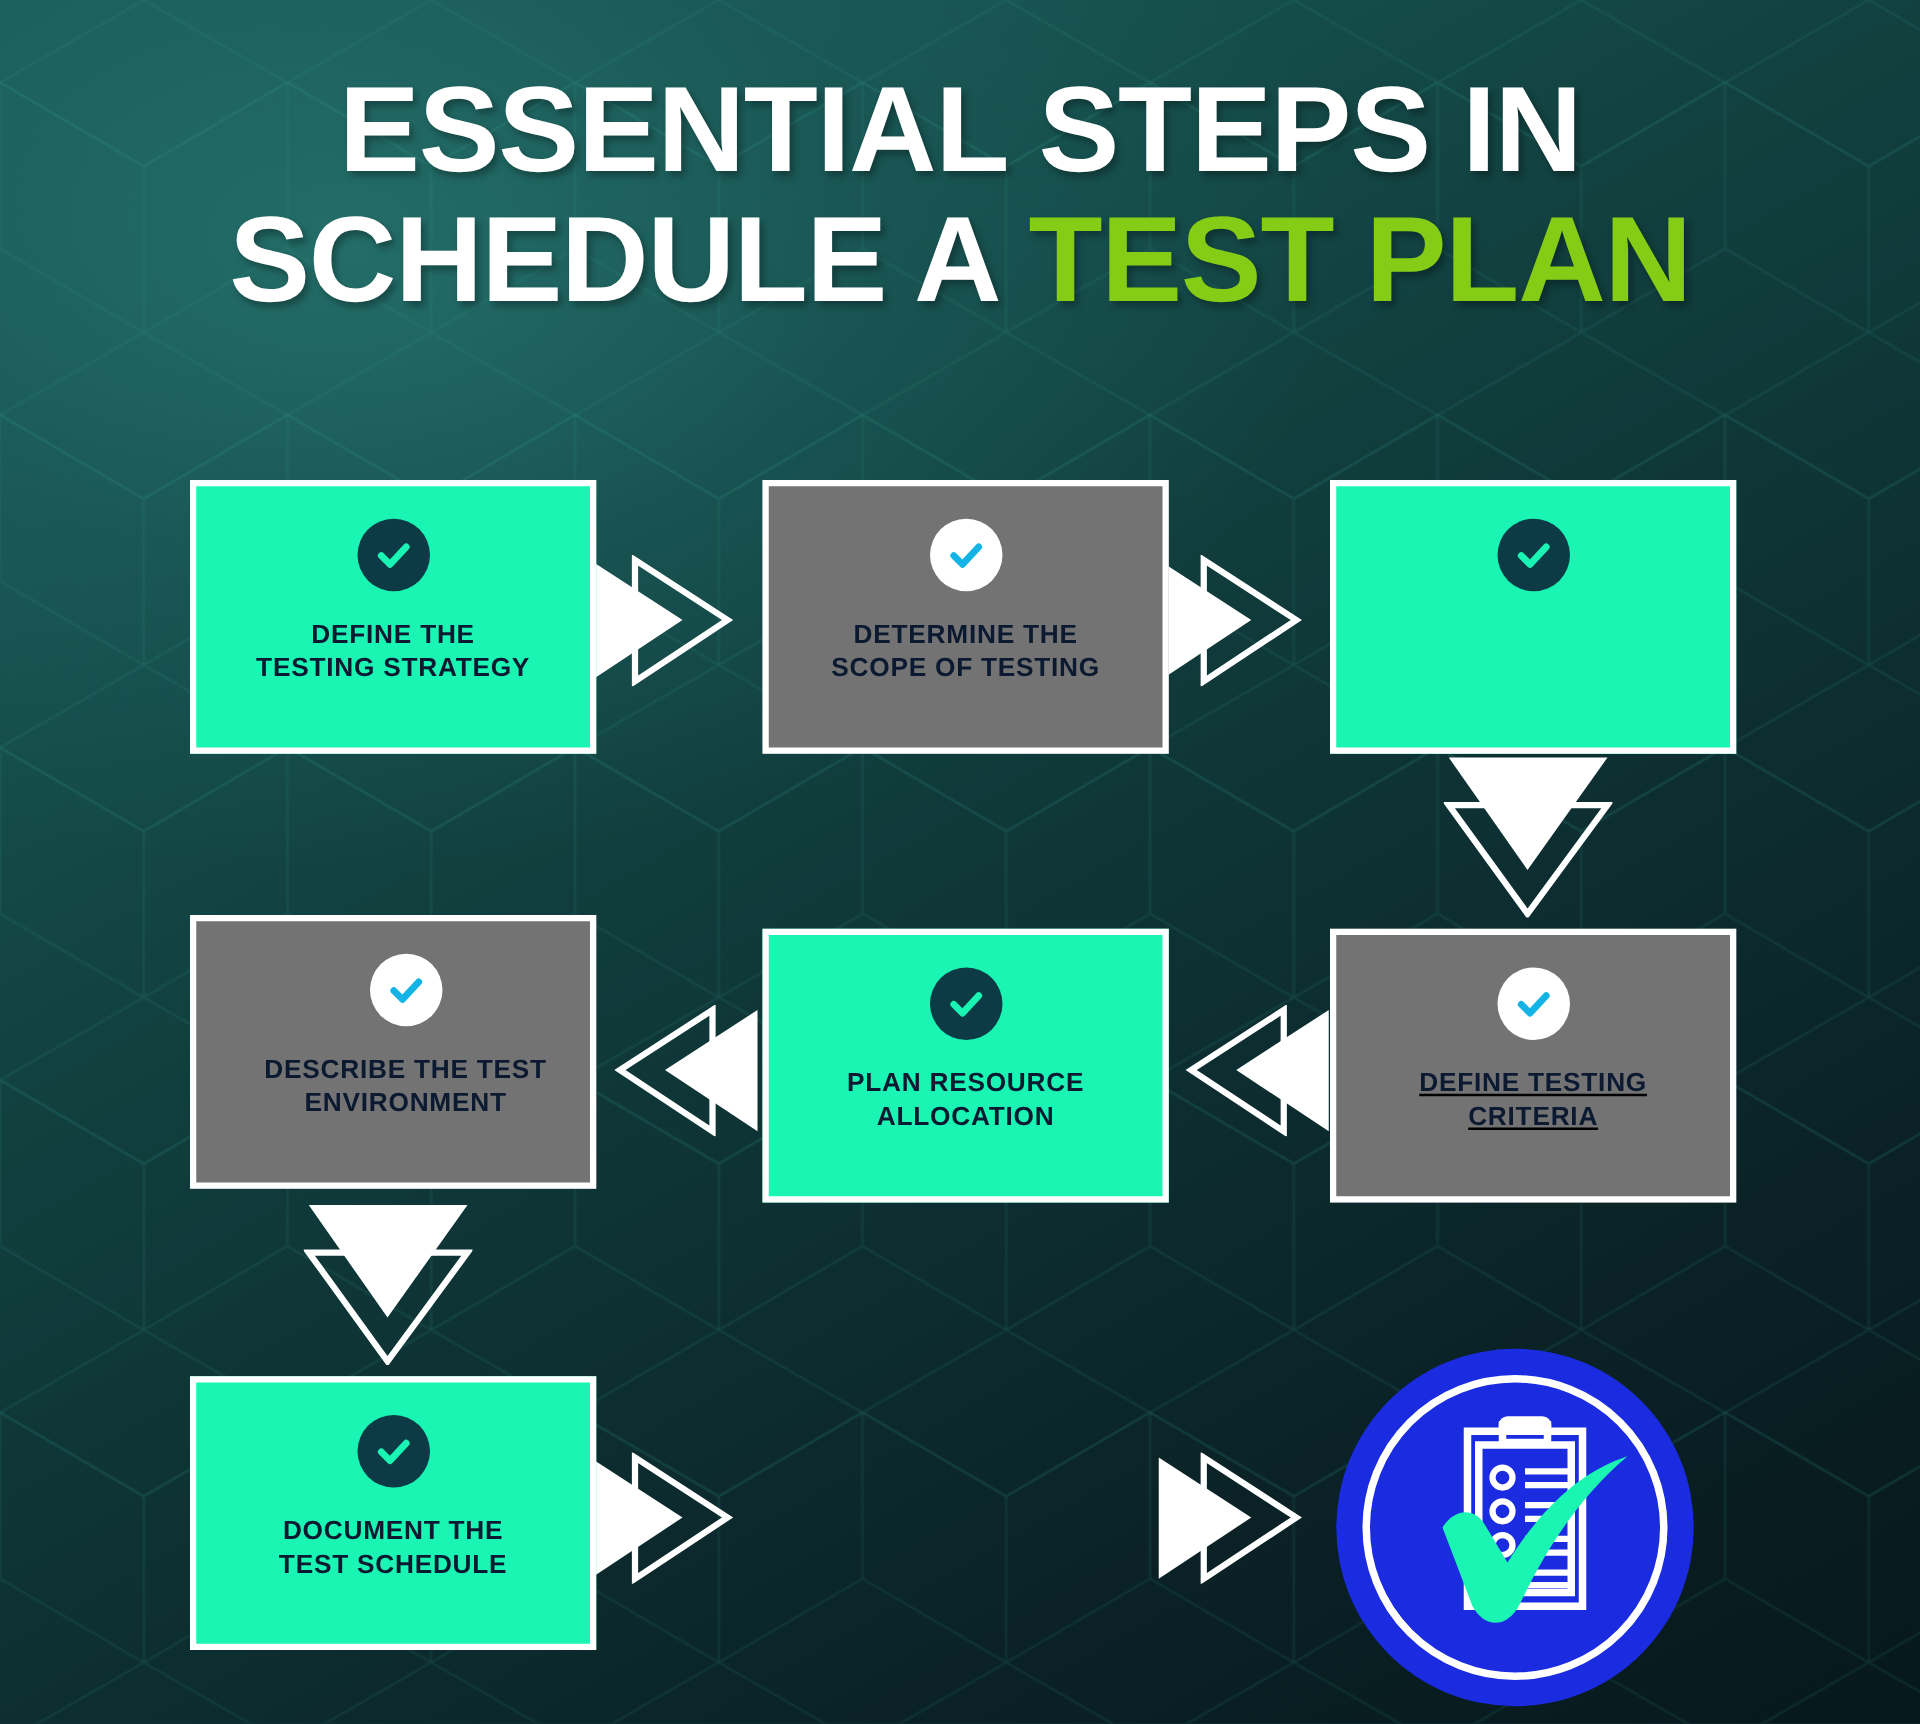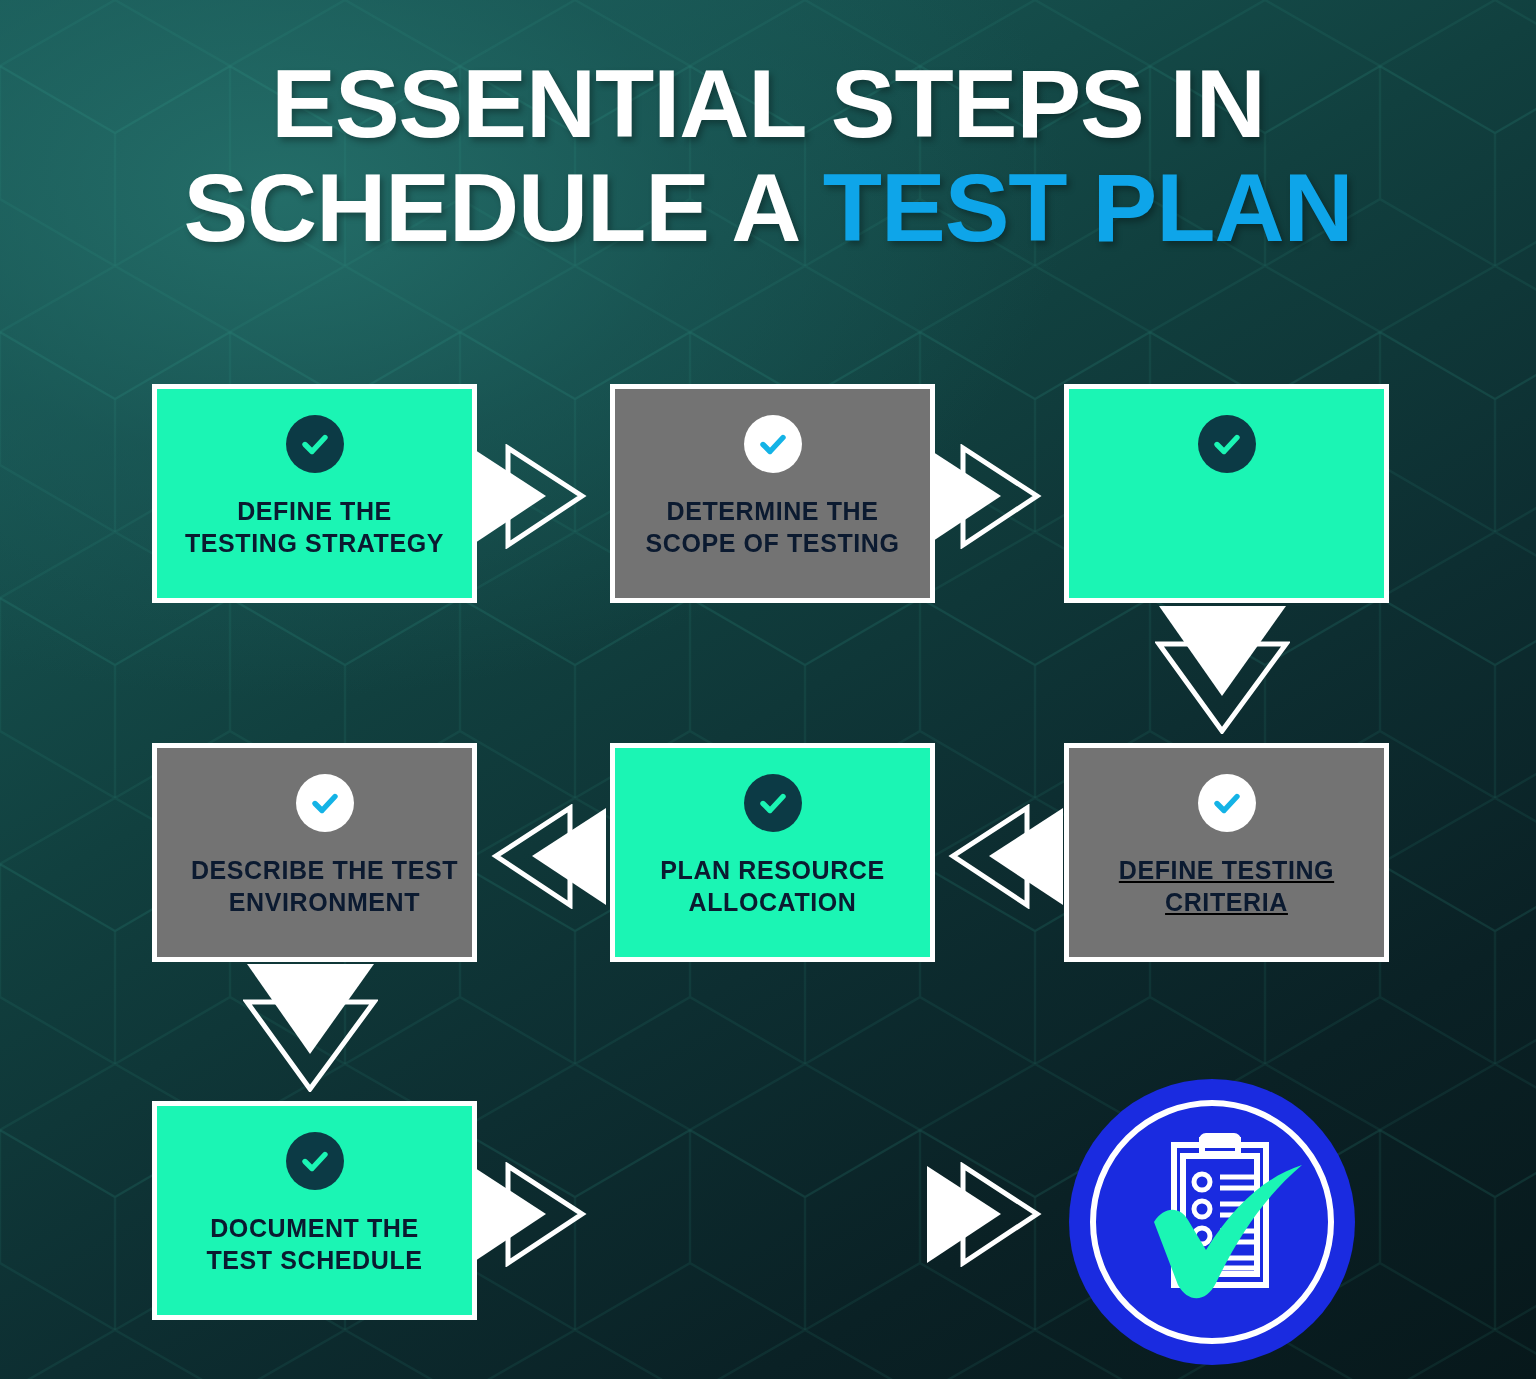--- a/index.html
+++ b/index.html
@@ -32,21 +32,21 @@
   }
   .title-line {
     font-weight:bold;
     font-size:97px;
     line-height:1.07;
     letter-spacing:-1px;
     color:#ffffff;
     text-shadow:3px 4px 6px rgba(0,0,0,0.30);
     white-space:nowrap;
   }
-  .title-accent { color:#0ea5e9; }
+  .title-accent { color:#84cc16; }
 
   
   #flow {
     position:absolute;
     top:384px; left:0;
     width:1536px; height:940px;
     z-index:4;
   }
 
   .step-box {
@@ -68,36 +68,36 @@
     flex:none;
   }
   .chk.dark { background:#0c3a45; }
   .chk.white { background:#ffffff; }
   .chk svg { display:block; }
 
   .step-label {
     margin-top:22px;
     text-align:center;
     font-weight:bold;
-    font-size:25px;
+    font-size:21px;
     line-height:1.28;
     letter-spacing:0.6px;
     color:#0b1a30;
     padding:0 10px;
     text-transform:uppercase;
   }
 
   
   #box1 { left:152px; top:0px;   height:219px; }
   #box2 { left:610px; top:0px;   height:219px; }
   #box3 { left:1064px;top:0px;   height:219px; }
   
   #box4 { left:1064px;top:359px; height:219px;text-decoration:underline; }
   #box5 { left:610px; top:359px; height:219px; }
-  #box6 { left:152px; top:359px; height:219px;padding-left:20px; }
+  #box6 { left:152px; top:348px; height:219px;padding-left:20px; }
   
   #box7 { left:152px; top:717px; height:219px; }
   #box8 { left:610px; top:717px; height:219px; }
 
   
   .arrow { position:absolute; }
   #arrow-1-2 { left:470px;  top:60px;  }
   #arrow-2-3 { left:925px;  top:60px;  }
   #arrow-3-4 { left:1155px; top:220px; }
   #arrow-4-5 { left:935px;  top:420px; }

